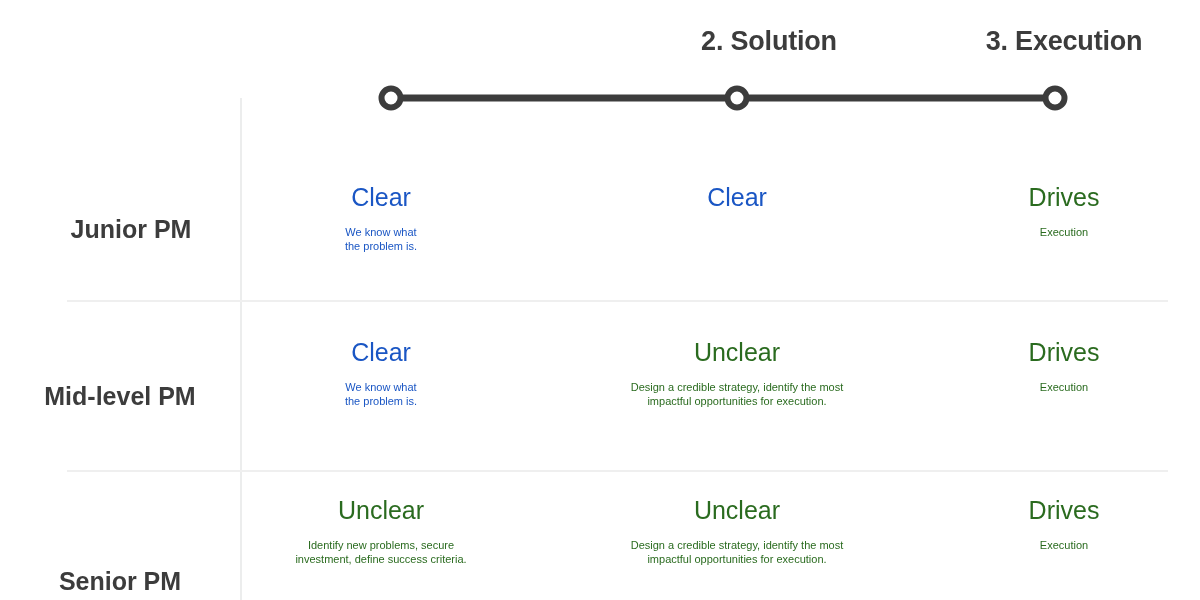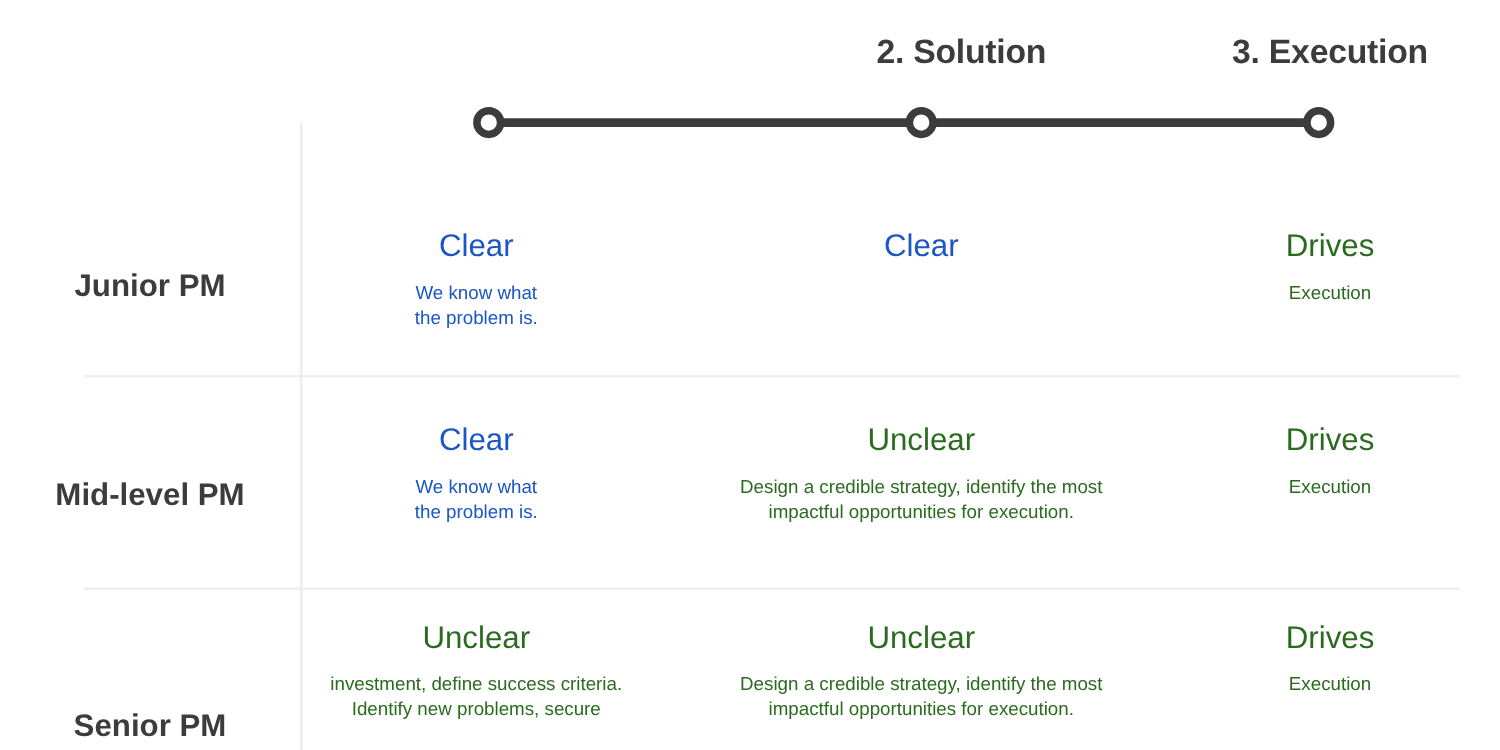--- a/index.html
+++ b/index.html
@@ -82,38 +82,38 @@
   .row-label {
     position: absolute;
     left: 0;
     width: 240px;
     text-align: center;
     font-size: 25px;
     font-weight: bold;
     color: #3c3c3c;
     white-space: nowrap;
   }
-  .row.r0 .row-label { top: 60px; }
+  .row.r0 .row-label { top: 60px; padding-left: 11px; }
   .row.r1 .row-label { top: 72px; }
   .row.r2 .row-label { top: 45px; margin-top: 44px; }
 
   .cell {
     position: absolute;
     transform: translateX(-50%);
     text-align: center;
   }
   .cell .verdict {
     font-size: 25px;
     font-weight: normal;
     line-height: 1.18;
     margin: 0 0 4px 0;
     white-space: nowrap;
   }
   .cell .detail {
-    font-size: 15px;
+    font-size: 11px;
     line-height: 1.36;
     margin: 12px;
   }
   .cell.blue .verdict, .cell.blue .detail { color: #1a56c4; }
   .cell.green .verdict, .cell.green .detail { color: #2a6b1f; }
 
   .detail-line { display: block; }
 </style>
 </head>
 <body>
@@ -185,22 +185,22 @@
       </p>
     </div>
   </div>
 
   <div class="row r2">
     <div class="row-label">Senior PM</div>
 
     <div class="cell green" style="left:381px; top:18px;">
       <p class="verdict">Unclear</p>
       <p class="detail">
+        <span class="detail-line">Identify new problems, secure</span>
         <span class="detail-line">investment, define success criteria.</span>
-        <span class="detail-line">Identify new problems, secure</span>
       </p>
     </div>
 
     <div class="cell green" style="left:737px; top:18px;">
       <p class="verdict">Unclear</p>
       <p class="detail">
         <span class="detail-line">Design a credible strategy, identify the most</span>
         <span class="detail-line">impactful opportunities for execution.</span>
       </p>
     </div>

